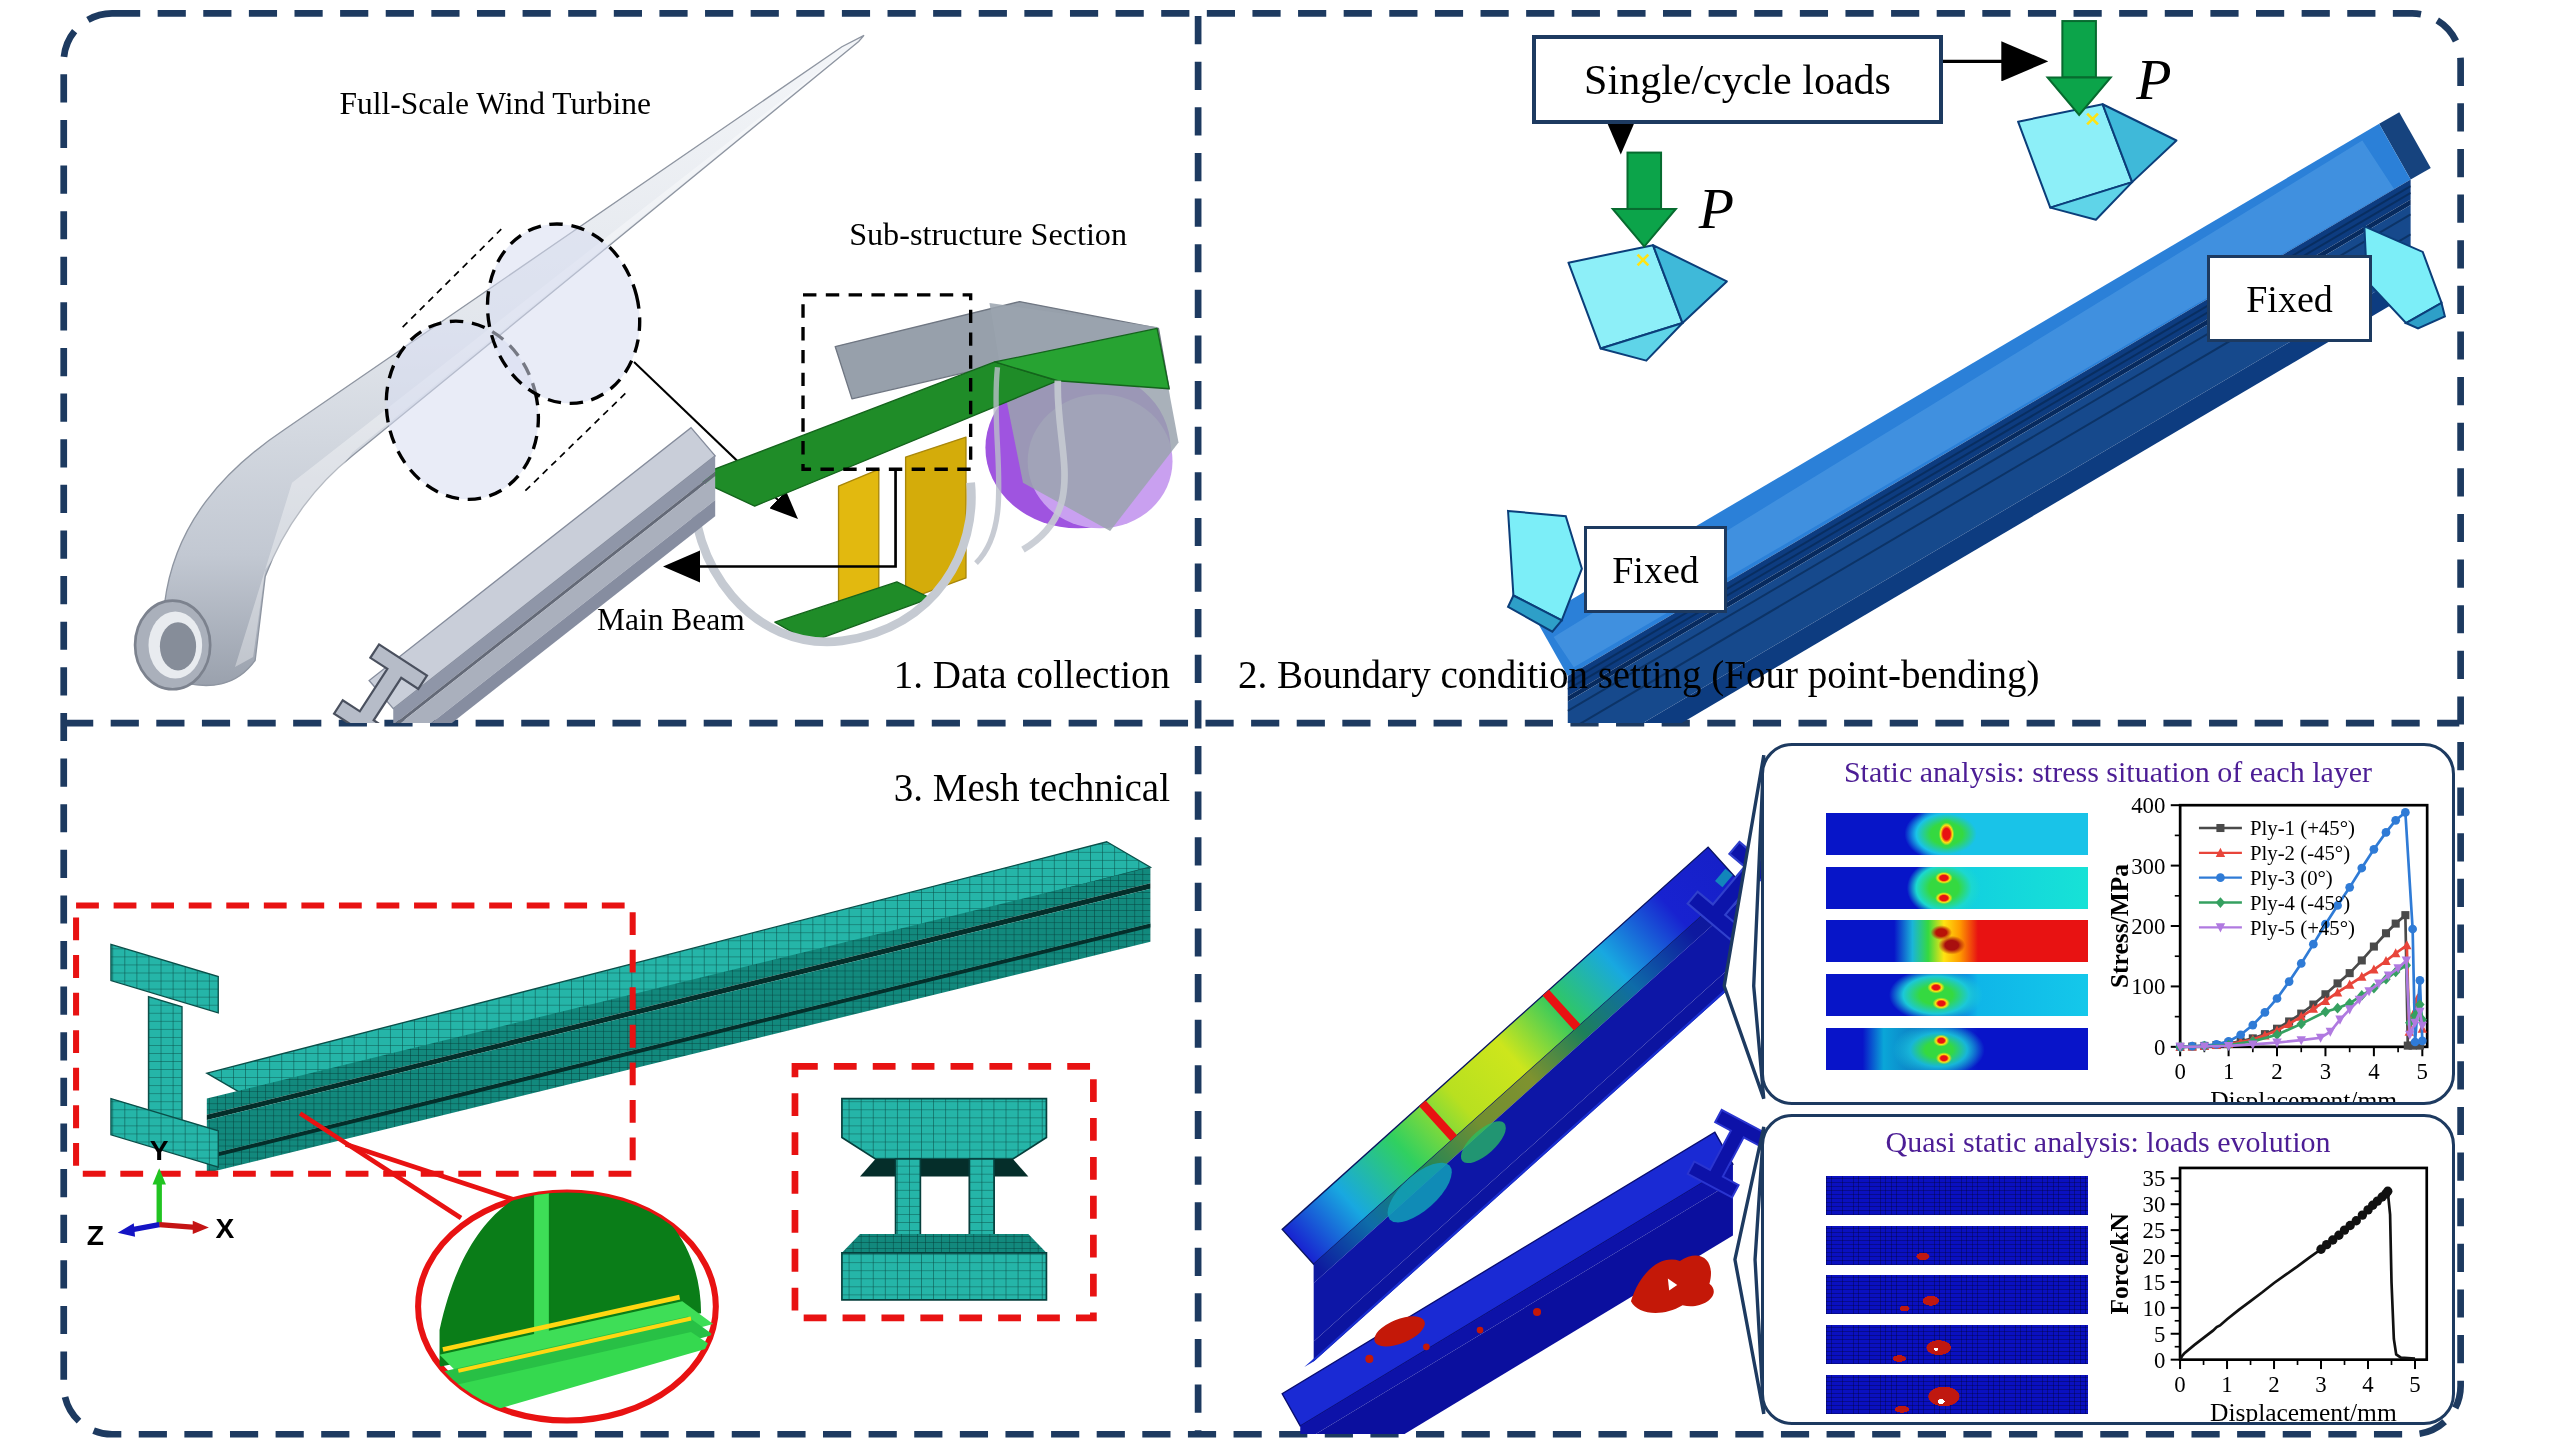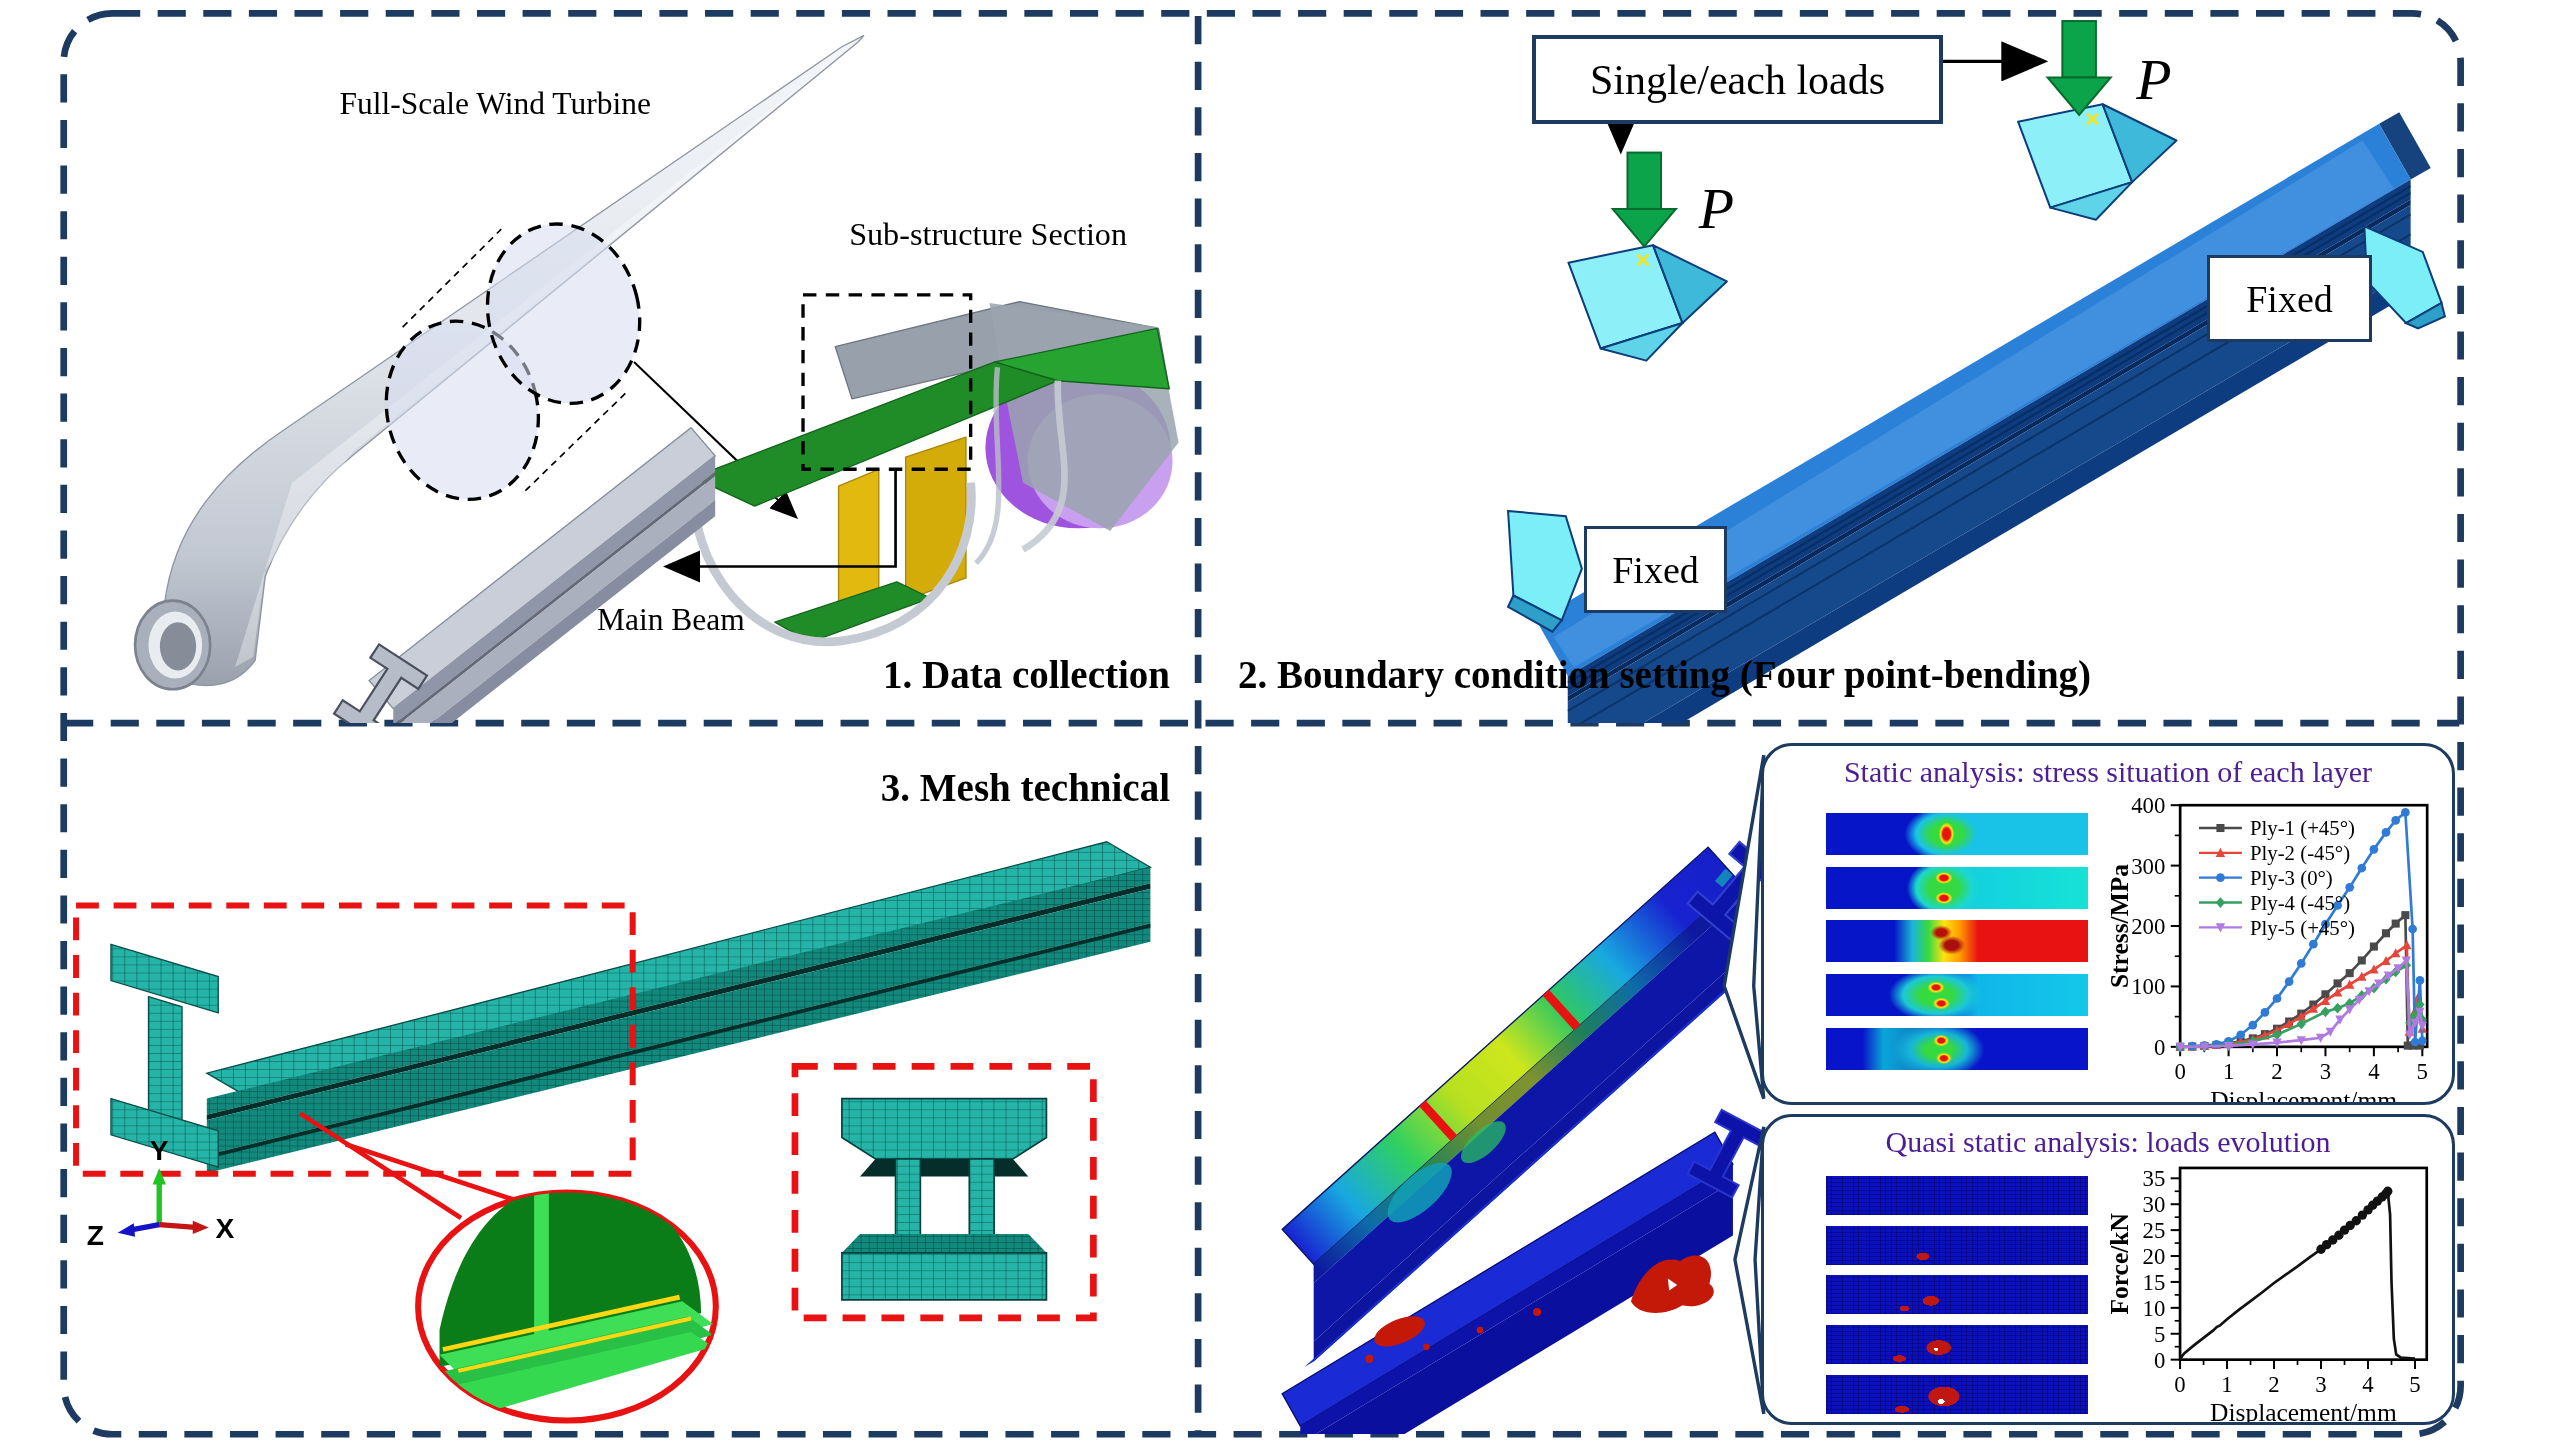--- a/index.html
+++ b/index.html
@@ -1,20 +1,20 @@
 <!DOCTYPE html>
 <html style="font-size:10.7px"><head>
 <meta charset="utf-8">
 <style>
   html,body{margin:0;padding:0;background:#ffffff;}
   #stage{position:relative;width:2576px;height:1449px;background:#ffffff;overflow:hidden;
          font-family:"Liberation Serif", serif;}
   svg{position:absolute;left:0;top:0;overflow:hidden;}
   .quad{position:absolute;}
-  .heading{position:absolute;font-weight:bold;font-size:39px;color:#000;white-space:nowrap;}
+  .heading{position:absolute;font-weight:normal;font-size:39px;color:#000;white-space:nowrap;}
   .boxed{position:absolute;border:4px solid #1d3a60;background:#fff;color:#000;
          display:flex;align-items:center;justify-content:center;white-space:nowrap;}
   .panel{position:absolute;border:3.4px solid #1d3a60;border-radius:31px;background:#fff;}
   .panel-title{position:absolute;left:0;right:0;text-align:center;font-size:30px;color:#4c1d95;white-space:nowrap;}
   .strip{position:absolute;left:62px;width:262px;}
   
   #s1{background:
       radial-gradient(ellipse 10.7px 16px at 46% 50%, #e81212 0 35%, #ffe312 55%, #35d940 72%, rgba(53,217,64,0) 100%),
       radial-gradient(ellipse 42px 28px at 46% 50%, #35d940 0 38%, #19c3e8 72%, rgba(25,195,232,0) 100%),
       linear-gradient(90deg,#0715c8 0 36%,#0a86e0 44%,#19c3e8 52%,#19c3e8 100%);}
@@ -194,21 +194,21 @@
       <polygon points="618,292 712,292 665,348" fill="#0ca44a" stroke="#076b2f" stroke-width="3"></polygon>
     </g>
 
     <line x1="1102" y1="72" x2="1252" y2="72" stroke="#000" stroke-width="5" marker-end="url(#arrB2)"></line>
     <line x1="630" y1="136" x2="630" y2="196" stroke="#000" stroke-width="5" marker-end="url(#arrB2)"></line>
 
     <text x="1398" y="128" font-size="86" font-style="italic">P</text>
     <text x="746" y="320" font-size="86" font-style="italic">P</text>
   </svg>
   <div class="boxed" style="left:1532px;top:35px;width:403px;height:81px;font-size:42px">
-    <span>Single/each loads</span>
+    <span>Single/cycle loads</span>
   </div>
   <div class="boxed" style="left:2207px;top:255px;width:159px;height:81px;font-size:38px;border-width:3.4px">
     <span>Fixed</span>
   </div>
   <div class="boxed" style="left:1584px;top:526px;width:137px;height:81px;font-size:38px;border-width:3.4px">
     <span>Fixed</span>
   </div>
   <div class="heading" style="left:1238px;top:652px">2. Boundary condition setting (Four point-bending)</div>
 
   <svg class="quad" style="left:64px;top:723px" width="1134" height="711" viewBox="0 0 1691 1060">

